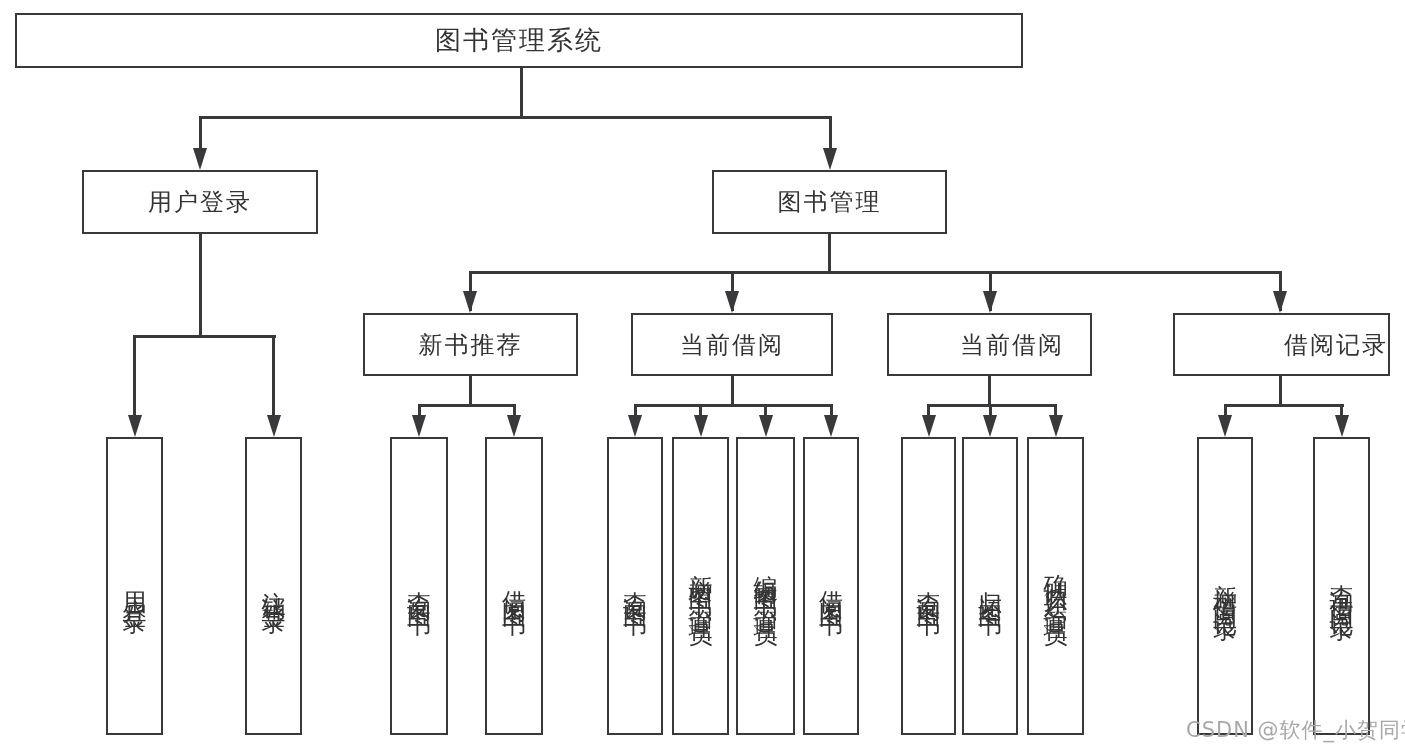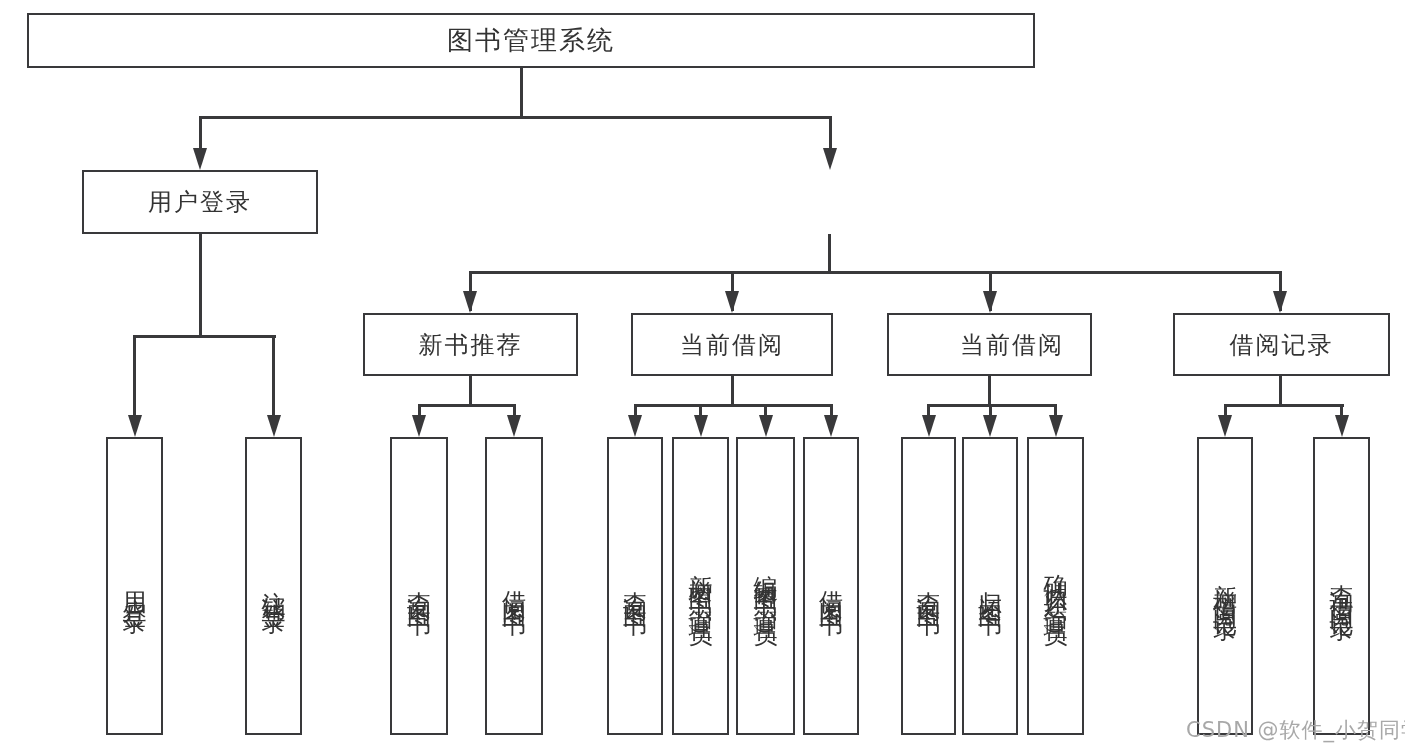--- a/index.html
+++ b/index.html
@@ -54,38 +54,41 @@
     color:var(--wm);
     white-space:nowrap;
     z-index:20;
   }
 </style>
 </head>
 <body>
 
 <div id="stage">
 
-  <div class="box h root" style="left:15px;top:13px;width:1008px;height:55px;margin-left:12px;">
+  <div class="box h root" style="left:15px;top:13px;width:1008px;height:55px;">
     <span>图书管理系统</span>
   </div>
 
   <div class="box h" style="left:82px;top:170px;width:236px;height:64px;">
     <span>用户登录</span>
+  </div>
+  <div class="box h" style="left:712px;top:170px;width:235px;height:64px;">
+    <span>图书管理</span>
   </div>
 
   <div class="box h" style="left:363px;top:313px;width:215px;height:63px;">
     <span>新书推荐</span>
   </div>
   <div class="box h" style="left:631px;top:313px;width:202px;height:63px;">
     <span>当前借阅</span>
   </div>
   <div class="box h" style="left:887px;top:313px;width:205px;height:63px;padding-left:45px;">
     <span>当前借阅</span>
   </div>
-  <div class="box h" style="left:1173px;top:313px;width:217px;height:63px;">
+  <div class="box h" style="left:1173px;top:313px;width:217px;height:63px;justify-content:flex-end;">
     <span>借阅记录</span>
   </div>
 
   <div class="box v" style="left:106px;top:437px;width:57px;height:298px;">
     <span>用户登录</span>
   </div>
   <div class="box v" style="left:245px;top:437px;width:57px;height:298px;">
     <span>注销登录</span>
   </div>
 

